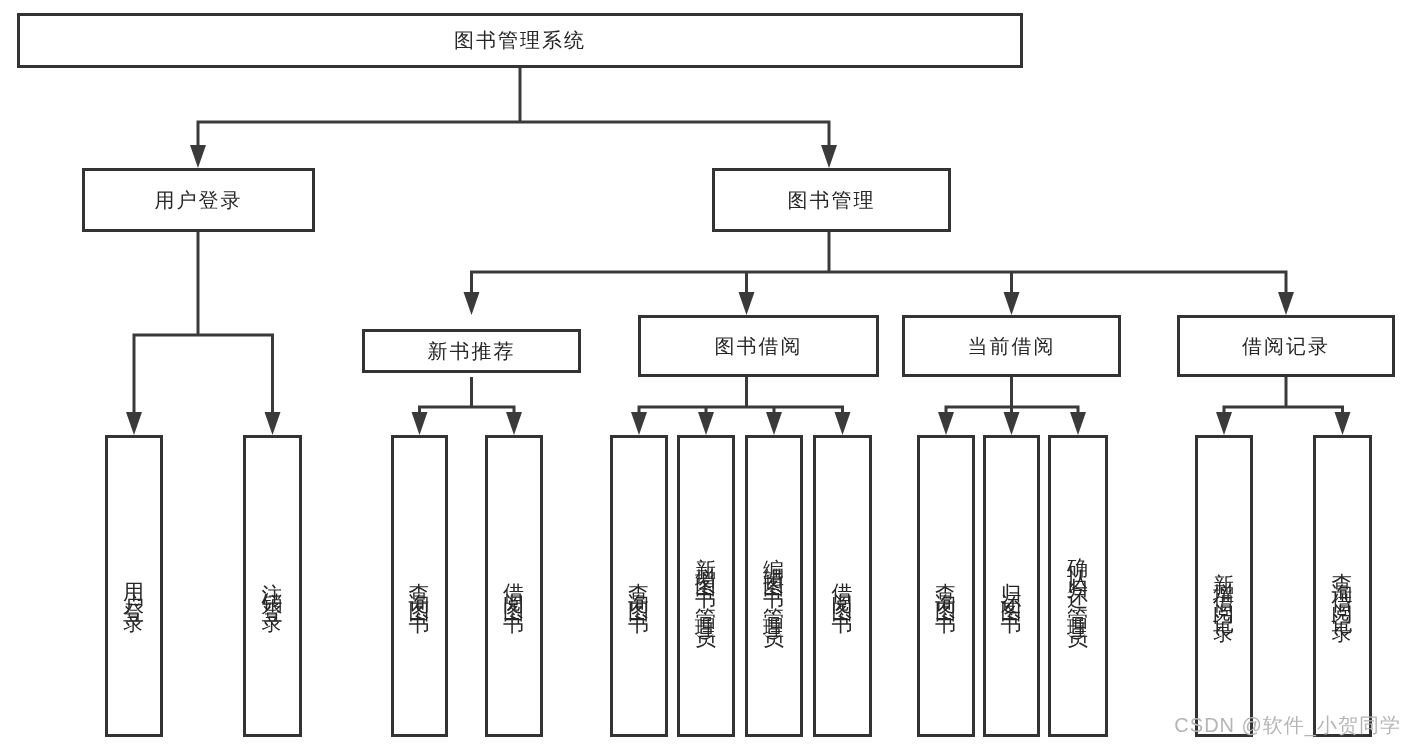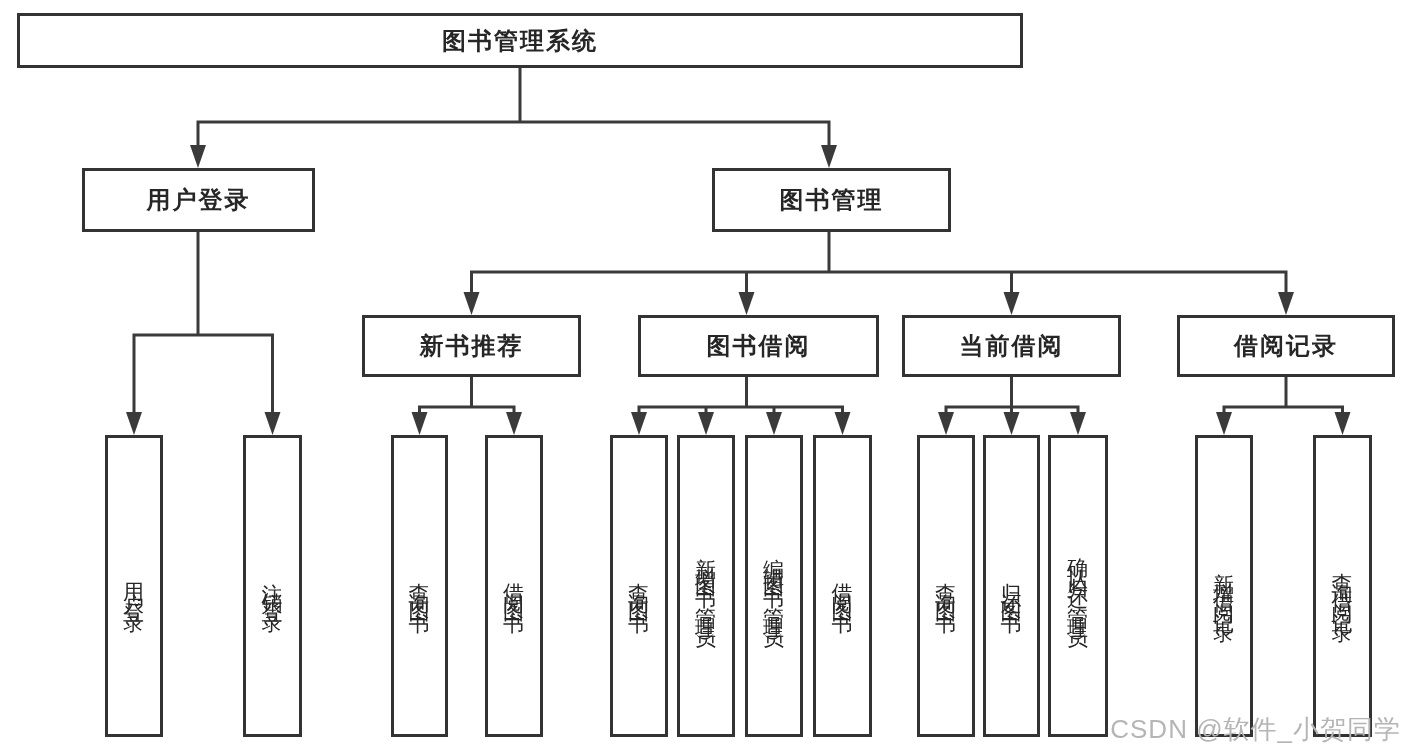--- a/index.html
+++ b/index.html
@@ -12,32 +12,32 @@
   }
   #wires{position:absolute;left:0;top:0;width:1405px;height:747px;}
   .box{
     position:absolute;
     box-sizing:border-box;
     border:3px solid #333333;
     background:#ffffff;
     display:flex;align-items:center;justify-content:center;
     color:#262626;
   }
-  .box.h{font-size:24px;letter-spacing:2px;white-space:nowrap;font-weight:bold;}
+  .box.h{font-size:20px;letter-spacing:2px;white-space:nowrap;}
   .box.v{font-size:21px;}
   .box.v span{
     writing-mode:vertical-rl;
     text-orientation:mixed;
     letter-spacing:10px;
     line-height:1;
   }
   .watermark{
     position:absolute;
     right:4px;top:712px;
-    font-size:26px;
+    font-size:20px;
     color:#b5b5b5;
     letter-spacing:1px;
     white-space:nowrap;
   }
 </style>
 </head>
 <body>
 
 <div id="canvas">
 
@@ -98,21 +98,21 @@
       <polygon points="1216,412 1232,412 1224,435"></polygon>
       <polygon points="1334.5,412 1350.5,412 1342.5,435"></polygon>
     </g>
   </svg>
 
   <div class="box h" style="left:17px;top:13px;width:1006px;height:55px">图书管理系统</div>
 
   <div class="box h" style="left:82px;top:168px;width:233px;height:64px">用户登录</div>
   <div class="box h" style="left:712px;top:168px;width:239px;height:64px">图书管理</div>
 
-  <div class="box h" style="left:362px;top:315px;width:219px;height:62px">新书推荐</div>
+  <div class="box h" style="left:362px;top:329px;width:219px;height:44px">新书推荐</div>
   <div class="box h" style="left:638px;top:315px;width:241px;height:62px">图书借阅</div>
   <div class="box h" style="left:902px;top:315px;width:219px;height:62px">当前借阅</div>
   <div class="box h" style="left:1177px;top:315px;width:218px;height:62px">借阅记录</div>
 
   <div class="box v" style="left:105px;top:435px;width:58px;height:302px">
     <span>用户登录</span>
     </div>
   <div class="box v" style="left:243px;top:435px;width:59px;height:302px">
     <span>注销登录</span>
     </div>

